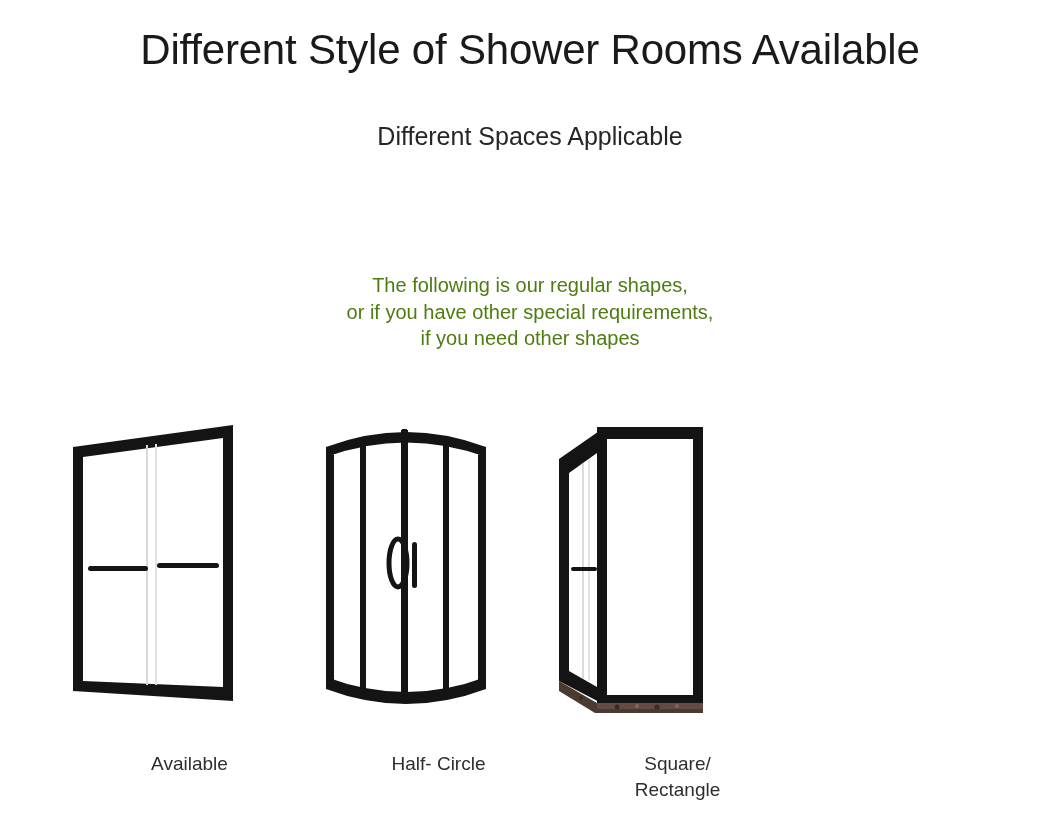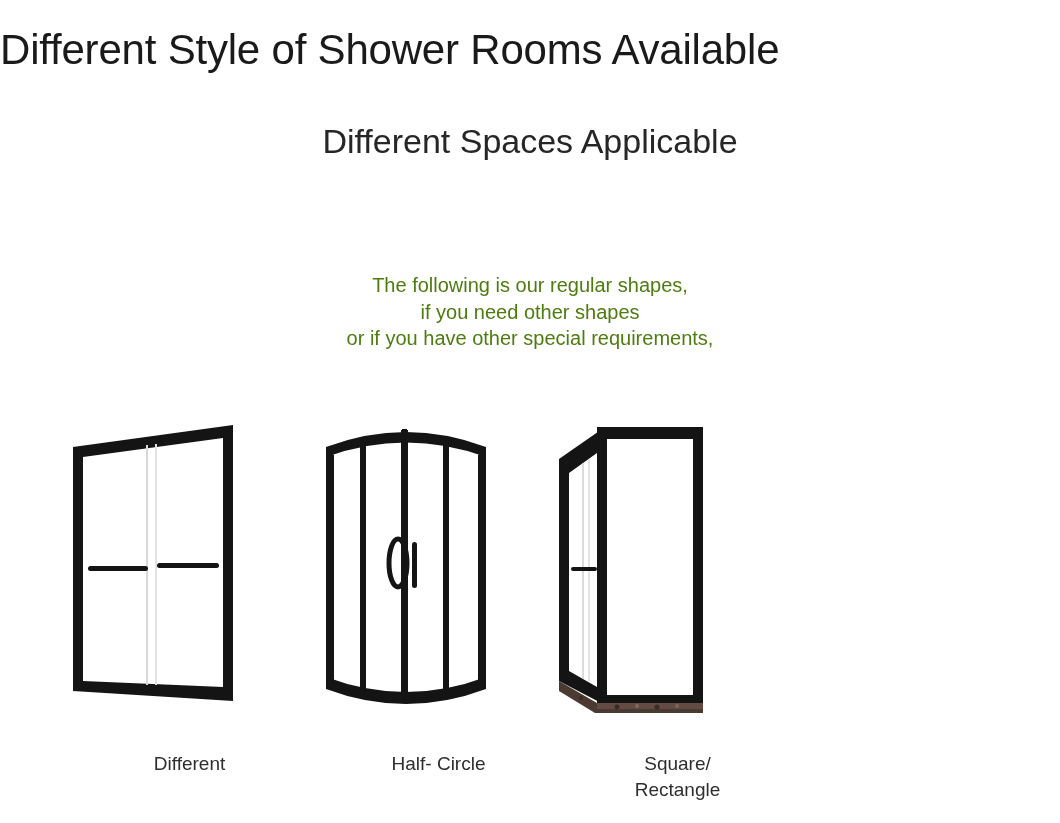--- a/index.html
+++ b/index.html
@@ -15,34 +15,34 @@
     overflow: hidden;
     font-family: "Liberation Sans", sans-serif;
   }
 
   
   .title {
     position: absolute;
     left: 0;
     top: 26px;
     width: 1060px;
-    text-align: left;
+    text-align: center;
     font-size: 42px;
     font-weight: 400;
     letter-spacing: -0.2px;
     color: #1a1a1a;
     white-space: nowrap;
   }
   .subtitle {
     position: absolute;
     left: 0;
     top: 122px;
     width: 1060px;
     text-align: center;
-    font-size: 34px;
+    font-size: 25px;
     font-weight: 400;
     color: #262626;
   }
   .body-copy {
     position: absolute;
     left: 0;
     top: 272px;
     width: 1060px;
     text-align: center;
     font-size: 20px;
@@ -94,22 +94,22 @@
 </head>
 <body>
 
 <div id="page">
 
   <div class="title">Different Style of Shower Rooms Available</div>
   <div class="subtitle">Different Spaces Applicable</div>
 
   <div class="body-copy">
     <span class="line">The following is our regular shapes,</span>
+    <span class="line">or if you have other special requirements,</span>
     <span class="line">if you need other shapes</span>
-    <span class="line">or if you have other special requirements,</span>
   </div>
 
   <div class="products">
 
     <div class="product" id="prod-0">
       <div class="product-art">
         <svg width="265" height="310" viewBox="0 0 265 310">
 
           <polygon points="22,38 175,18 175,278 22,270" fill="#ffffff"></polygon>
           <polygon points="175,18 176,18 176,278 175,278" fill="#ffffff"></polygon>
@@ -118,21 +118,21 @@
                    M26,42 L166,23 L166,272 L26,266 Z" fill="#141414" fill-rule="evenodd"></path>
 
           <line x1="90" y1="30" x2="90" y2="270" stroke="#d8d8d8" stroke-width="2"></line>
           <line x1="99" y1="29" x2="99" y2="270" stroke="#e2e2e2" stroke-width="2"></line>
 
           <rect x="31" y="151" width="60" height="5" rx="2.5" fill="#141414"></rect>
           <rect x="100" y="148" width="62" height="5" rx="2.5" fill="#141414"></rect>
         </svg>
       </div>
       <div class="caption">
-        <span class="line">Different</span>
+        <span class="line">Available</span>
         <span class="line"></span>
       </div>
     </div>
 
     <div class="product" id="prod-1">
       <div class="product-art">
         <svg width="265" height="310" viewBox="0 0 265 310">
 
           <path d="M26,30 Q100,6 174,30 L174,272 Q100,296 26,272 Z" fill="#ffffff"></path>
 

